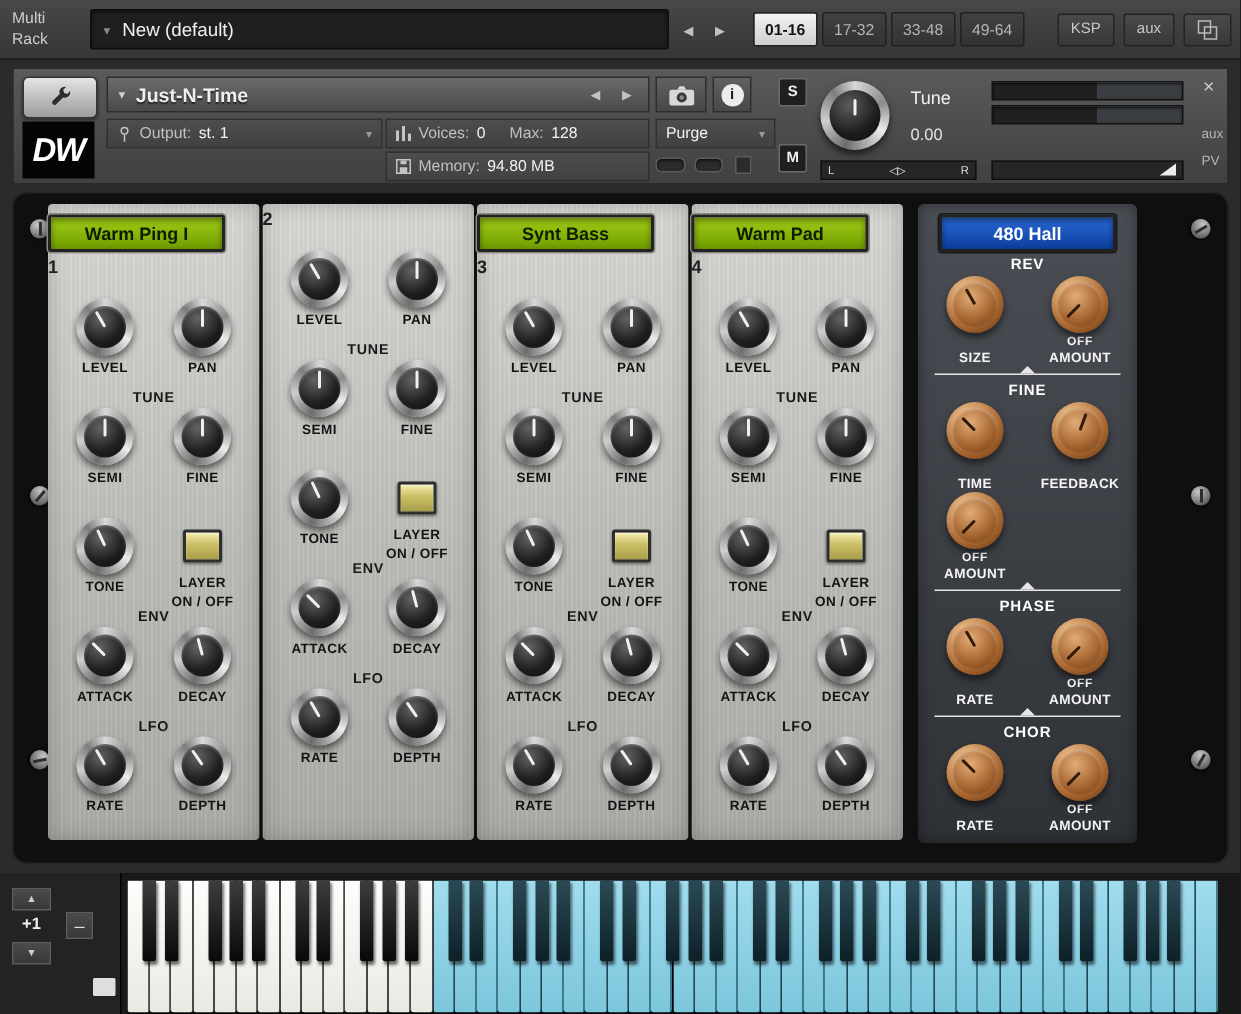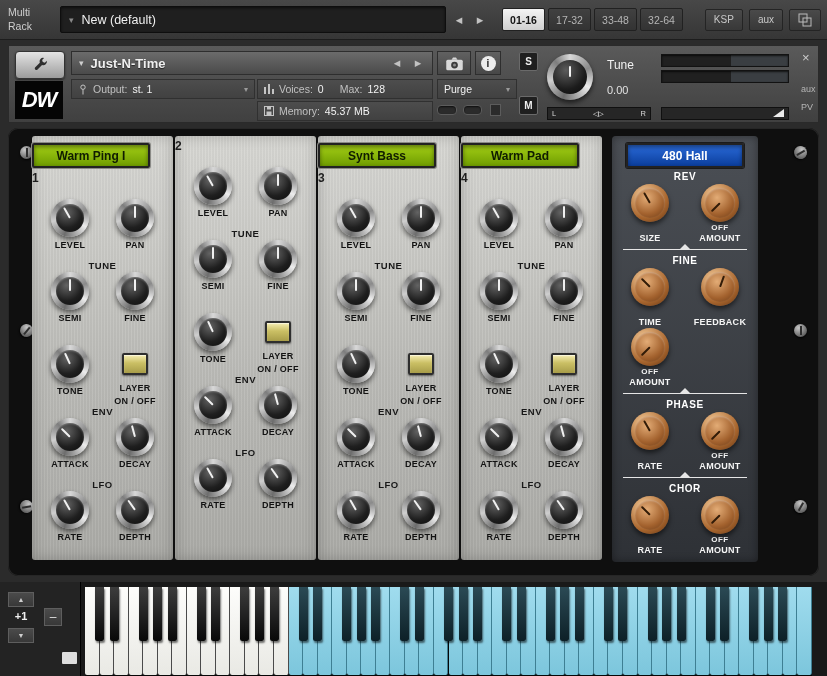--- a/index.html
+++ b/index.html
@@ -115,21 +115,21 @@
     <div class="presetbox">
       <span class="dd">▾</span>
       <span>New (default)</span>
     </div>
     <div class="navarrow">◀</div>
     <div class="navarrow">▶</div>
     <div class="pages" id="pages">
         <div class="pagebtn sel">01-16</div>
         <div class="pagebtn">17-32</div>
         <div class="pagebtn">33-48</div>
-        <div class="pagebtn">32-64</div>
+        <div class="pagebtn">49-64</div>
       </div>
     <div class="tb-spacer"></div>
     <div class="tbbtn">KSP</div>
     <div class="tbbtn">aux</div>
     <div class="tbbtn">
       <svg width="14" height="14" viewBox="0 0 14 14">
           <rect x="1" y="1" width="8" height="8" fill="none" stroke="#bbbbbb"></rect>
           <rect x="5" y="5" width="8" height="8" fill="none" stroke="#bbbbbb"></rect>
         </svg>
     </div>
@@ -204,21 +204,21 @@
     </div>
     <div class="hcell" style="left:248px;top:55px;width:176px;">
       <span class="icn">
           <svg width="10" height="10" viewBox="0 0 10 10">
             <rect x="0.5" y="0.5" width="9" height="9" fill="none" stroke="#c4c4c4"></rect>
             <rect x="2.5" y="5.5" width="5" height="4" fill="#c4c4c4"></rect>
             <rect x="3" y="1" width="4" height="2.5" fill="#c4c4c4"></rect>
           </svg>
         </span>
       <span>Memory:</span>
-      <span class="val">45.37 MB</span>
+      <span class="val">94.80 MB</span>
     </div>
     <div class="pillrow">
       <div class="pill"></div>
       <div class="pill"></div>
       <div class="pillsq"></div>
     </div>
 
     <div class="smbtn" style="left:510px;top:6px;">S</div>
     <div class="smbtn" style="left:510px;top:50px;">M</div>
 

